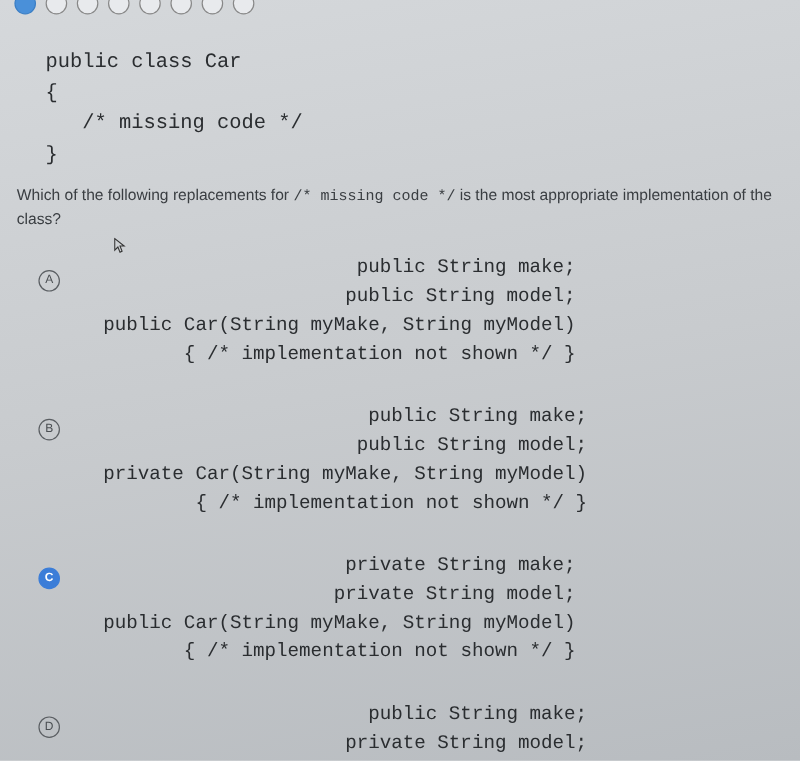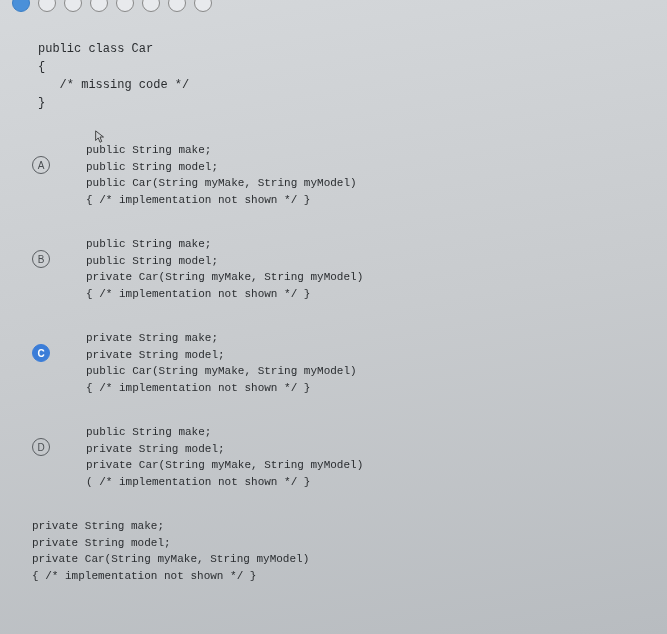--- a/index.html
+++ b/index.html
@@ -39,21 +39,21 @@
       line-height: 1.4;
       color: #3a3e42;
     }
     .intro .codeinline {
       font-family: "Courier New", Courier, monospace;
       font-size: 12.5px;
       color: #2a2d30;
     }
     .codeblock {
       font-family: "Courier New", Courier, monospace;
-      font-size: 12px;
+      font-size: 17px;
       color: #2a2d30;
       white-space: pre;
       margin: 12px 0 12px 24px;
       line-height: 1.5;
     }
     .question2 {
       font-size: 13px;
       color: #3a3e42;
       margin-top: 4px;
       line-height: 1.4;
@@ -93,24 +93,25 @@
       margin-top: 14px;
     }
     .bubble.selected {
       background: #3b7dd8;
       border-color: #3b7dd8;
       color: #fff;
       font-weight: bold;
     }
     .opt-code {
       font-family: "Courier New", Courier, monospace;
-      font-size: 11px;
+      font-size: 16px;
       color: #2a2d30;
       white-space: pre;
       line-height: 1.5;
+      text-align: right;
     }
   </style>
 </head>
 <body>
 
 <div class="top-circles">
   <div class="circ filled"></div>
   <div class="circ"></div>
   <div class="circ"></div>
   <div class="circ"></div>
@@ -121,20 +122,23 @@
 </div>
 
 <div class="content">
 
 
   <div class="codeblock">public class Car
 {
    /* missing code */
 }</div>
 
+  <p class="question2">
+    <span>Which of the following replacements for </span><span class="codeinline">/* missing code */</span><span> is the most appropriate implementation of the class?</span>
+  </p>
 
   <span class="cursor">
     <svg viewBox="0 0 12 16">
         <path d="M1 1 L1 12 L4 9 L6 14 L8 13 L6 8 L10 8 Z" fill="none" stroke="#333" stroke-width="1"></path>
       </svg>
   </span>
 
   <div class="options">
 
     <div class="option">

